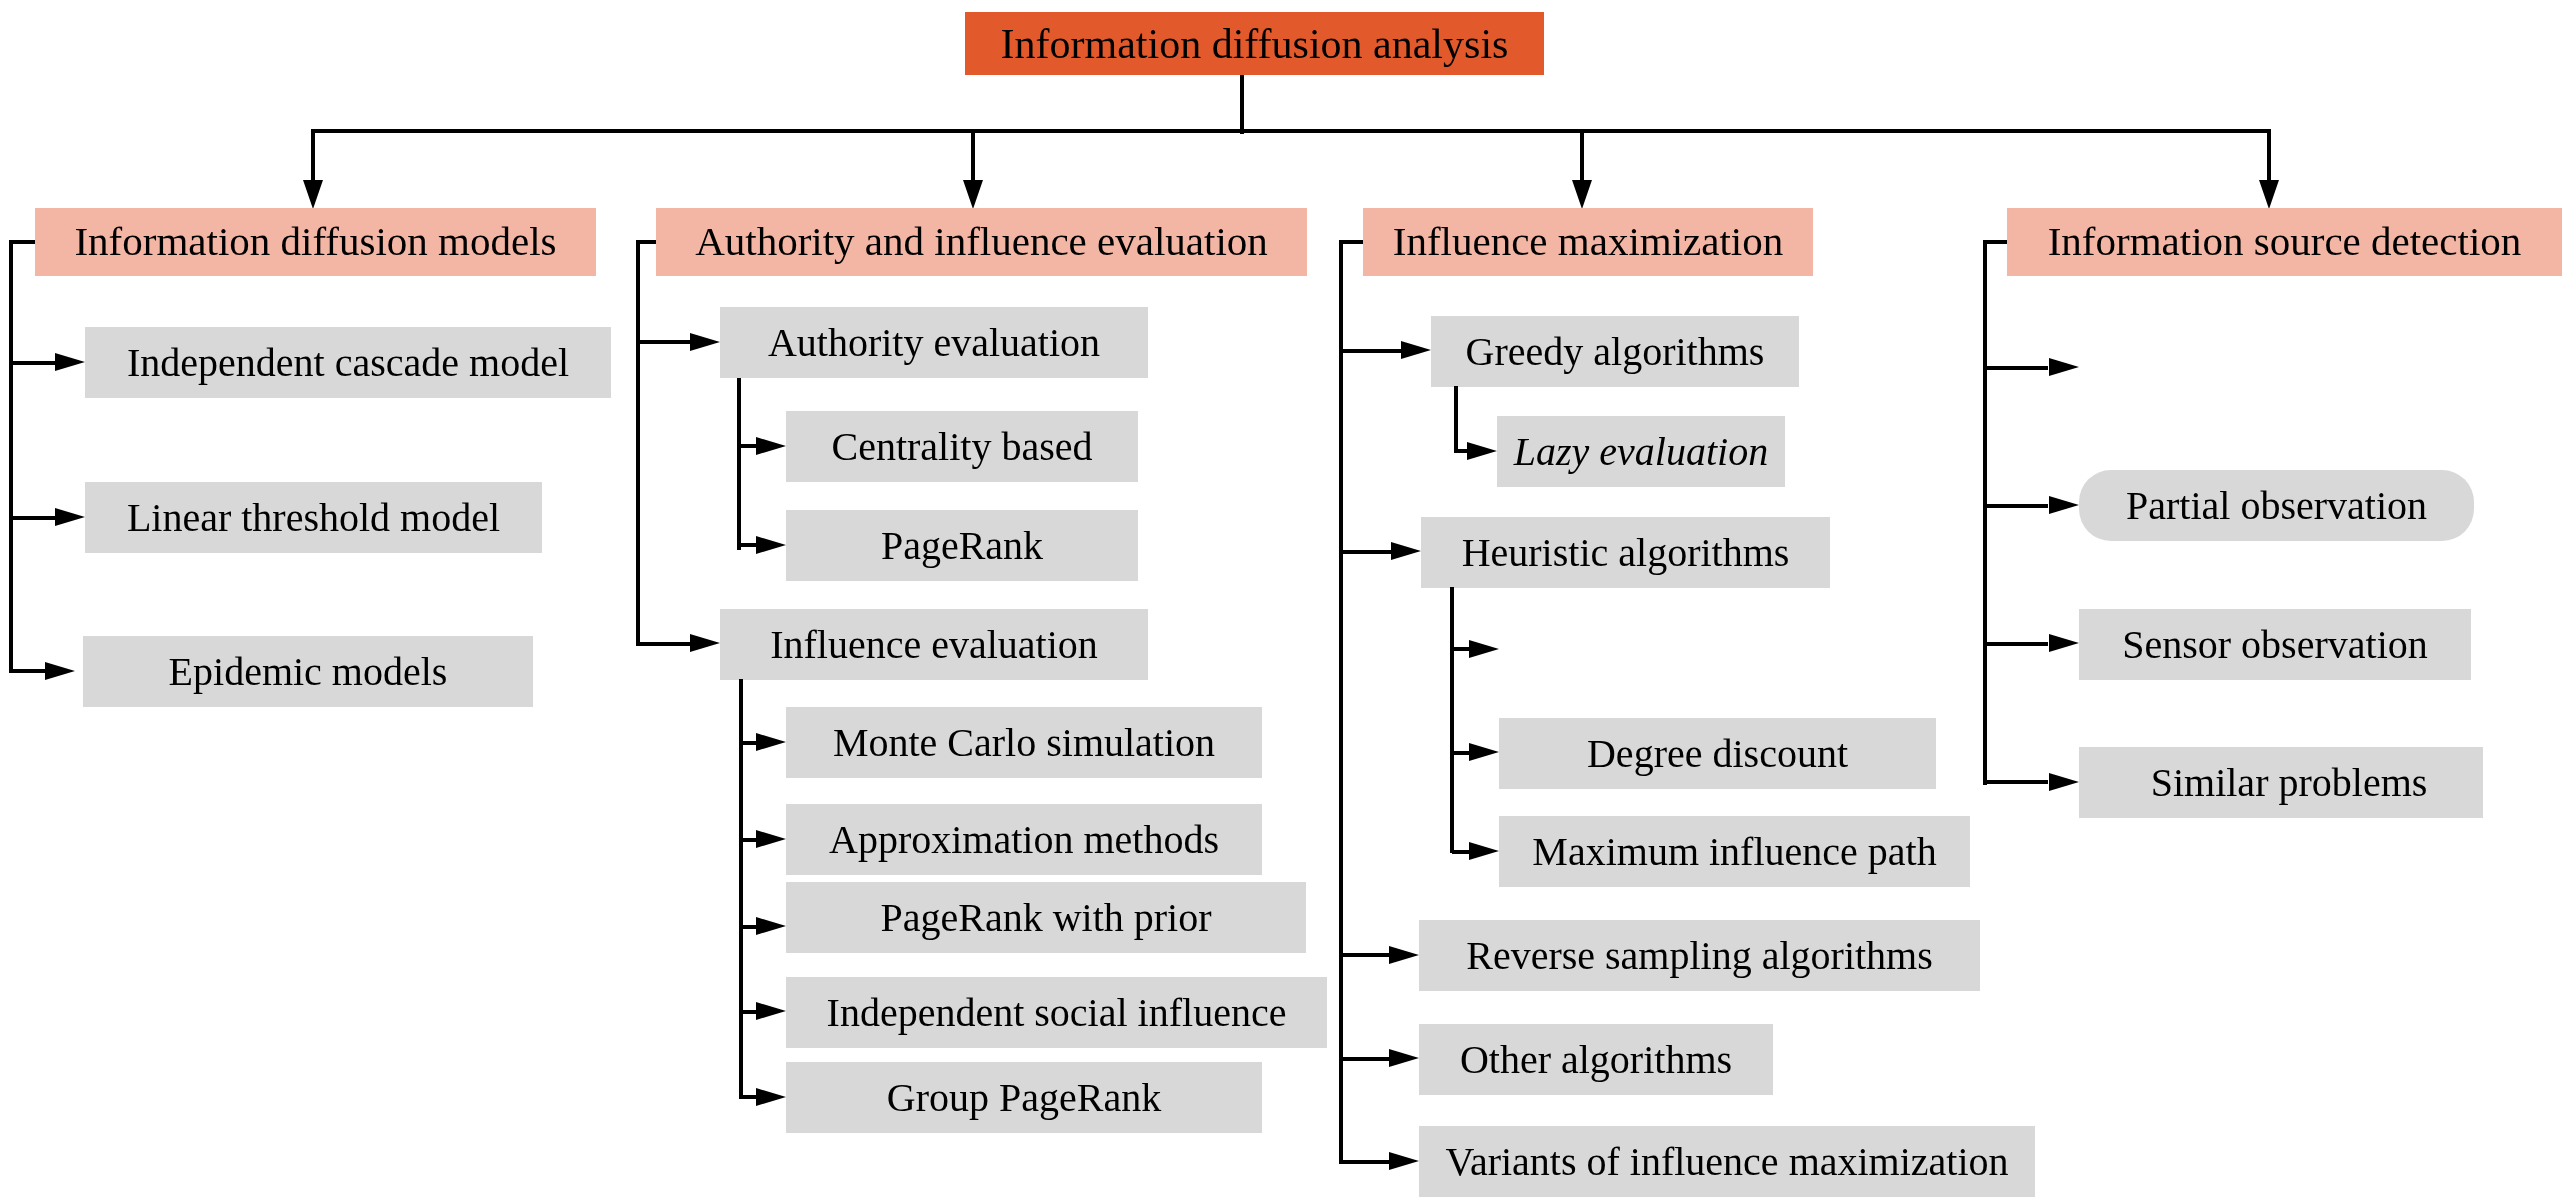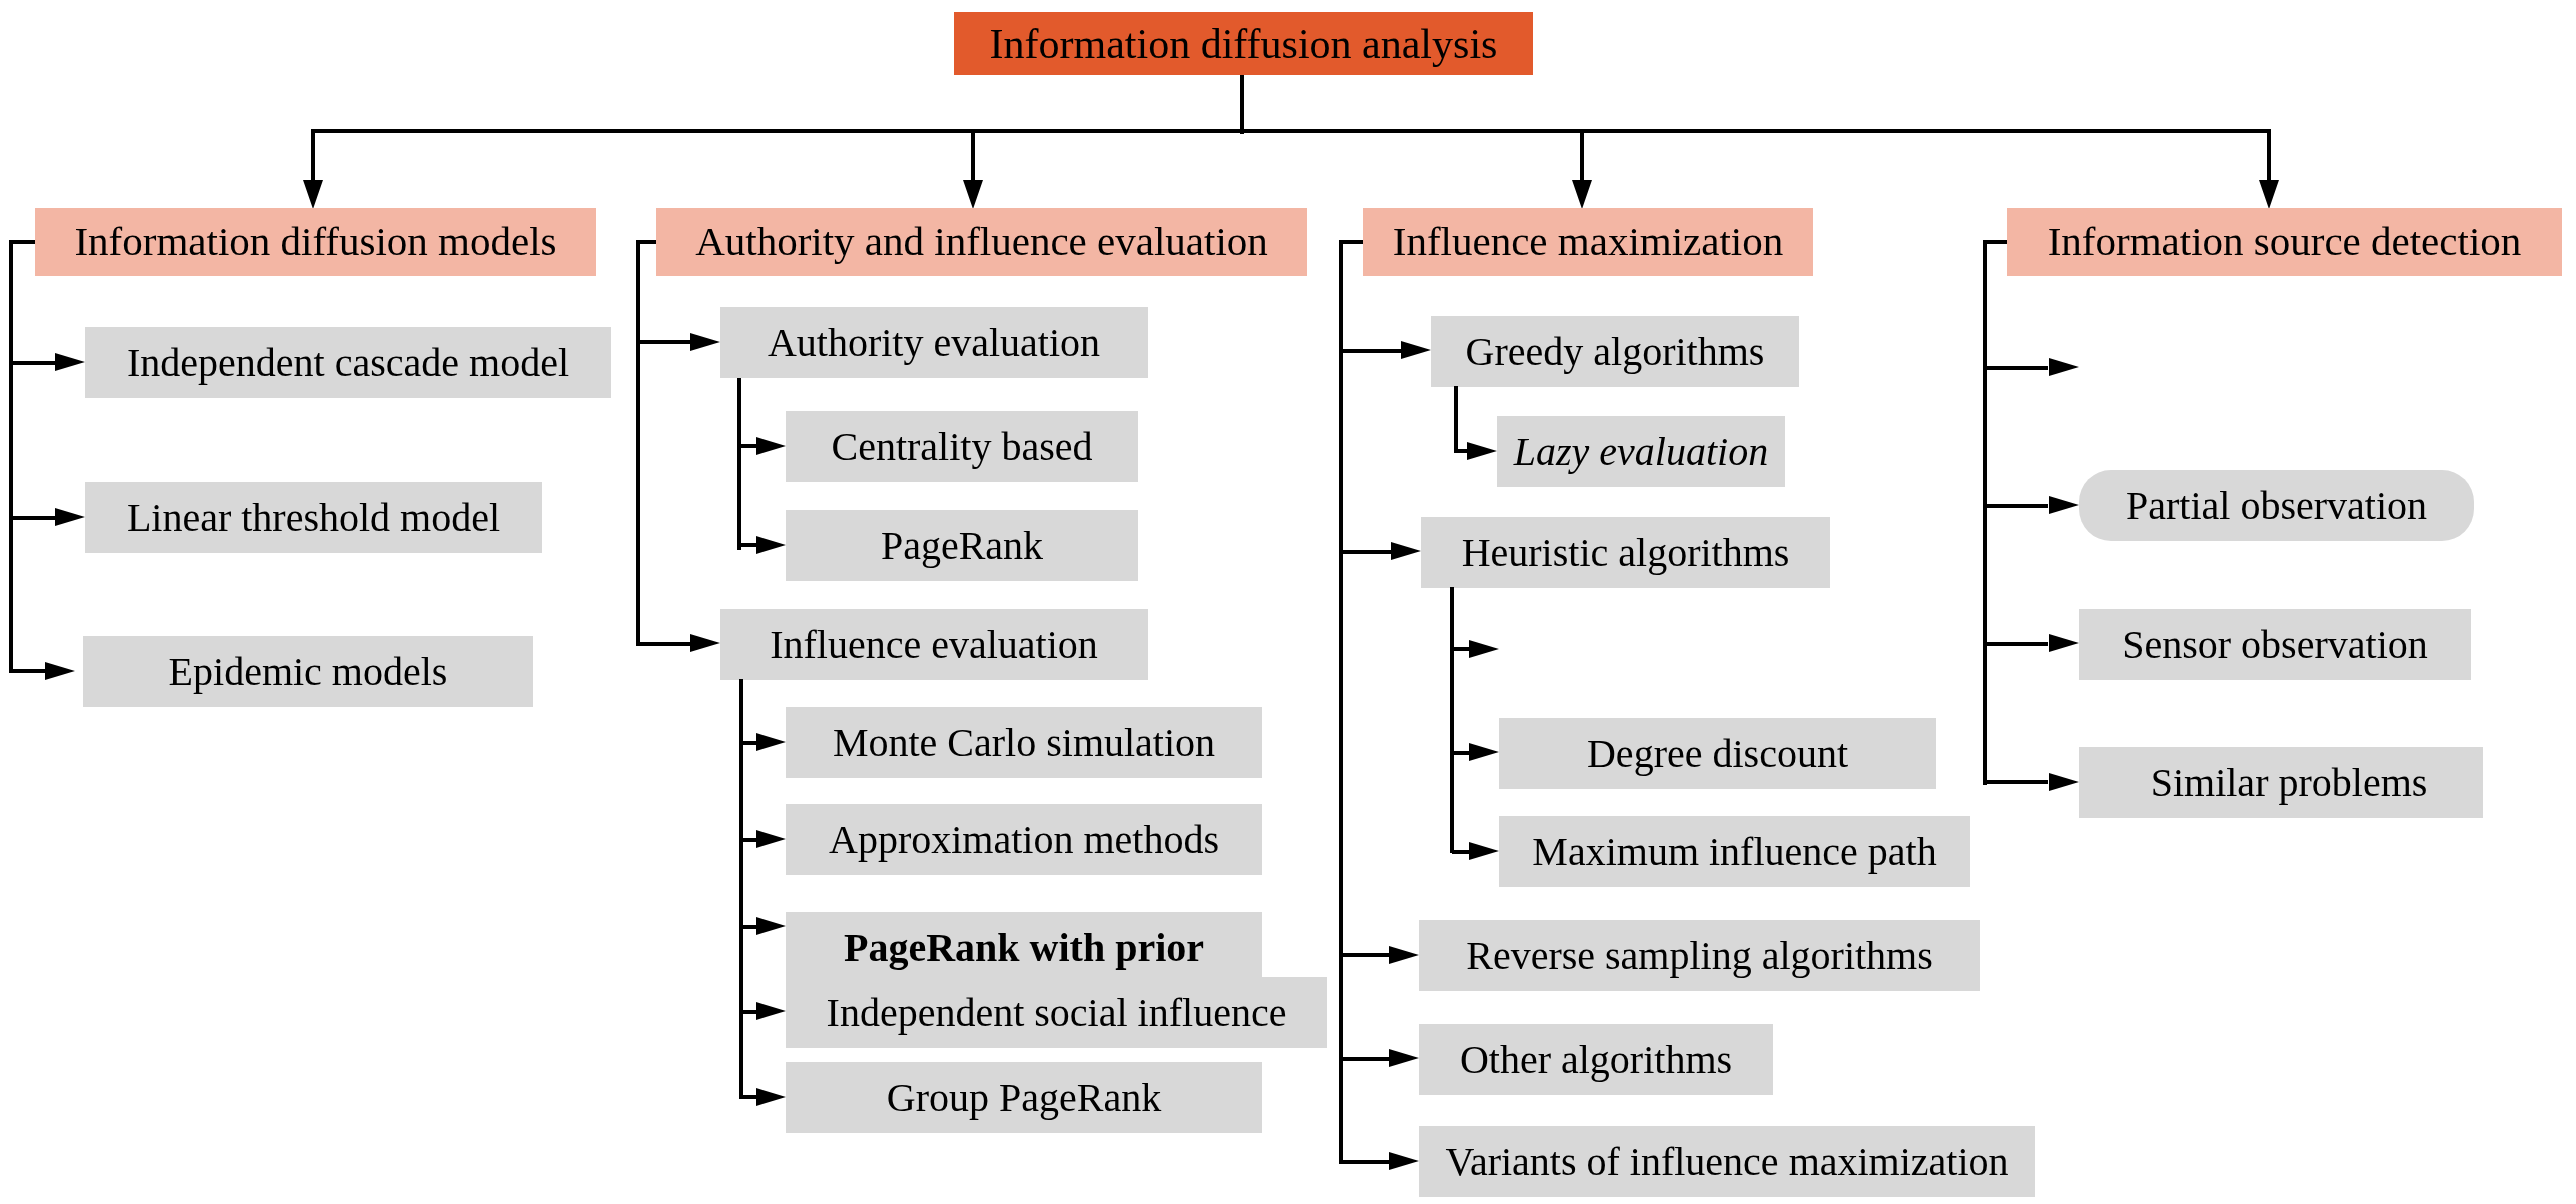--- a/index.html
+++ b/index.html
@@ -22,21 +22,21 @@
     position:absolute;
     display:flex;align-items:center;justify-content:center;
     text-align:center;
     height:71px;
     background:var(--node-bg);
     font-size:40px;
     line-height:1.05;
     white-space:nowrap;
   }
   .header{height:68px;background:var(--header-bg);font-size:41px;}
-  .root{height:63px;background:var(--title-bg);font-size:42px;}
+  .root{height:63px;background:var(--title-bg);font-size:42px;margin-left:11px;}
   .v{position:absolute;width:4.1px;background:var(--line);}
   .h{position:absolute;height:4.1px;background:var(--line);}
   .ar{position:absolute;width:0;height:0;
       border-top:9.5px solid transparent;border-bottom:9.5px solid transparent;
       border-left:30px solid var(--line);}
   .ad{position:absolute;width:0;height:0;
       border-left:10.2px solid transparent;border-right:10.2px solid transparent;
       border-top:29px solid var(--line);}
 </style>
 </head>
@@ -103,21 +103,21 @@
   <div class="h" style="left:741px;top:741px;width:15.7px;"></div>
   <div class="ar" style="left:756px;top:733px;"></div>
   <div class="box" style="left:786px;top:707px;width:476px;">Monte Carlo simulation</div>
 
   <div class="h" style="left:741px;top:838px;width:15.7px;"></div>
   <div class="ar" style="left:756px;top:830px;"></div>
   <div class="box" style="left:786px;top:804px;width:476px;">Approximation methods</div>
 
   <div class="h" style="left:741px;top:925px;width:15.7px;"></div>
   <div class="ar" style="left:756px;top:917px;"></div>
-  <div class="box" style="left:786px;top:912px;width:476px;font-weight:bold;">PageRank with prior</div>
+  <div class="box" style="left:786px;top:882px;width:520px;">PageRank with prior</div>
 
   <div class="h" style="left:741px;top:1010px;width:15.7px;"></div>
   <div class="ar" style="left:756px;top:1002px;"></div>
   <div class="box" style="left:786px;top:977px;width:541px;">Independent social influence</div>
 
   <div class="h" style="left:741px;top:1095px;width:15.7px;"></div>
   <div class="ar" style="left:756px;top:1088px;"></div>
   <div class="box" style="left:786px;top:1062px;width:476px;">Group PageRank</div>
 
   <div class="h" style="left:1341px;top:240px;width:22px;"></div>

